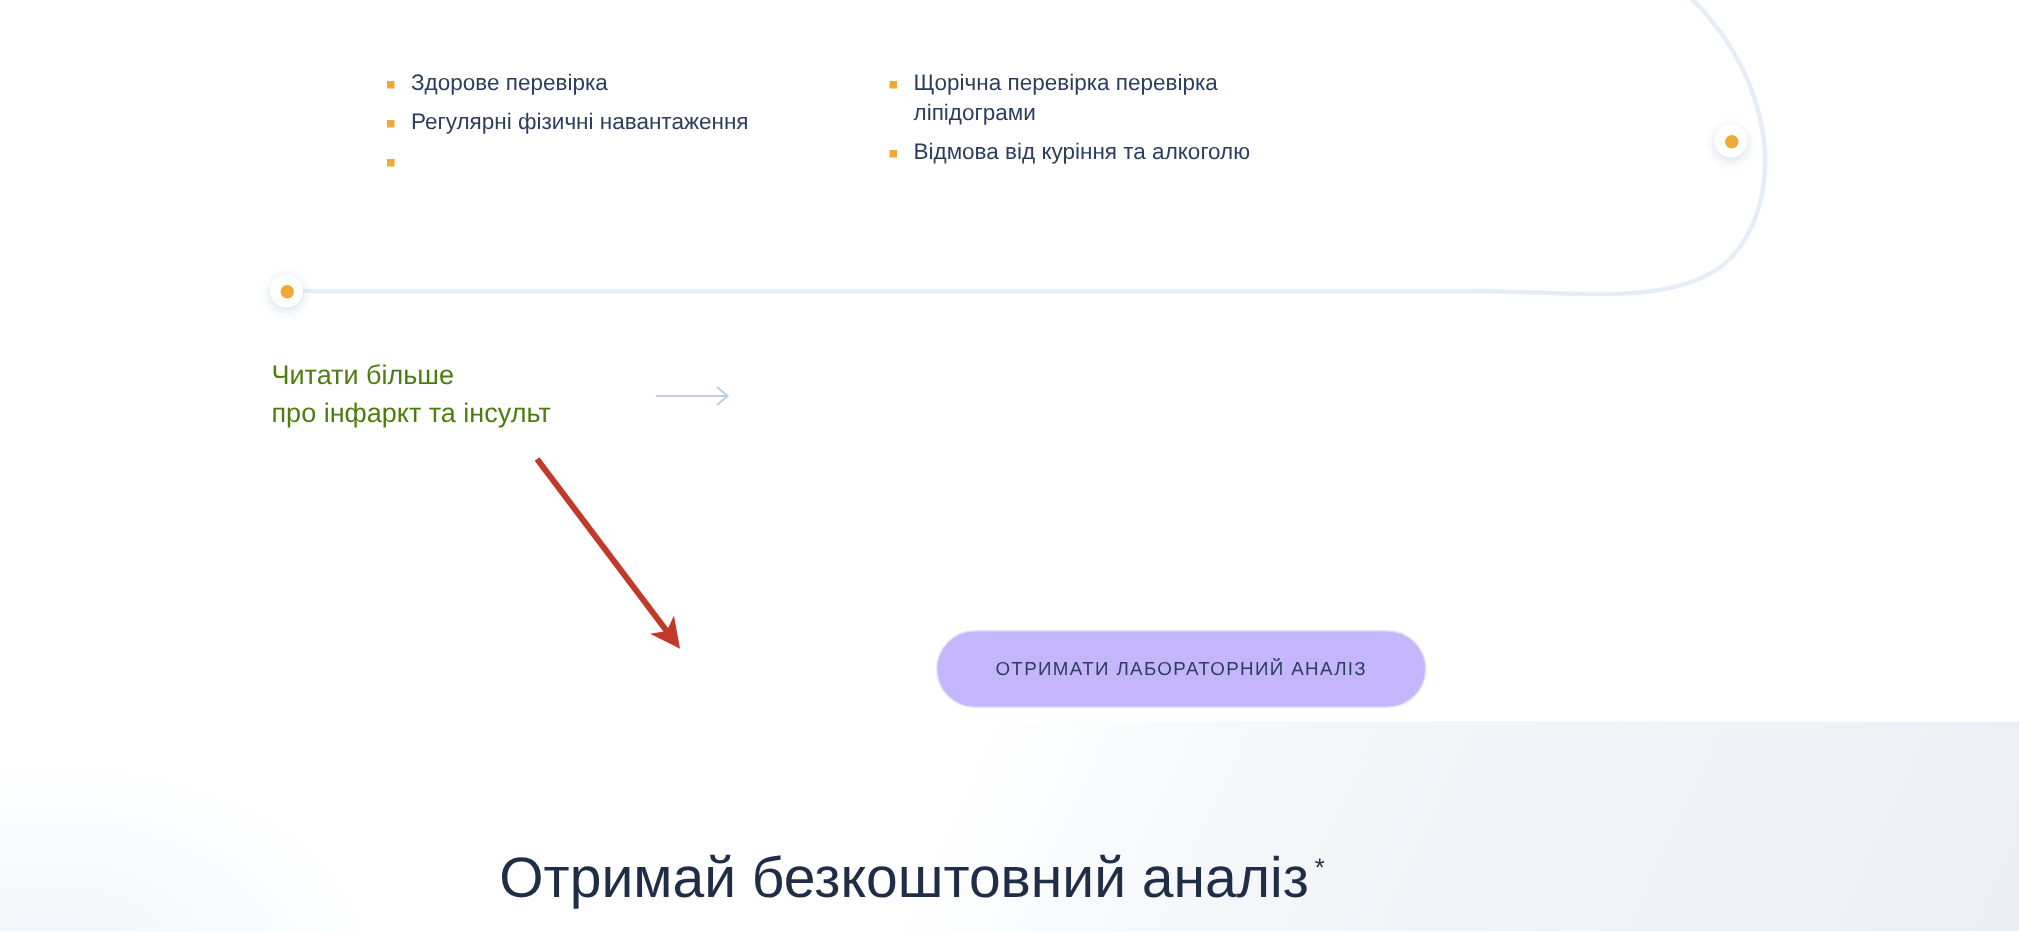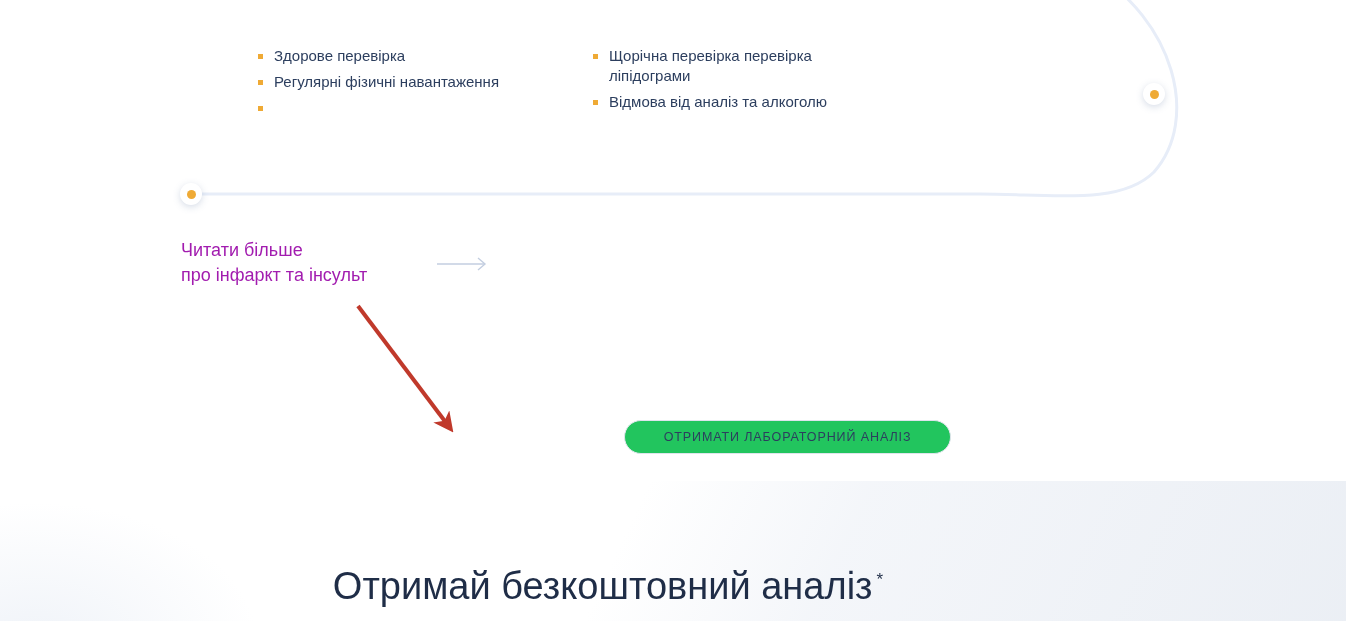--- a/index.html
+++ b/index.html
@@ -109,21 +109,21 @@
     color: #2C3E5E;
   }
 
   
   .read-more {
     position: absolute;
     left: 181px;
     top: 238px;
     font-size: 18px;
     line-height: 25px;
-    color: #a21caf;
+    color: #4d7c0f;
     white-space: pre-line;
     cursor: pointer;
   }
   .read-more-arrow {
     position: absolute;
     left: 437px;
     top: 254px;
     width: 52px;
     height: 20px;
     cursor: pointer;
@@ -143,24 +143,24 @@
     font-family: "Liberation Sans", sans-serif;
     font-size: 12.5px;
     letter-spacing: 0.9px;
     cursor: pointer;
   }
   .cta-secondary {
     position: absolute;
     left: 624px;
     top: 420px;
     width: 327px;
-    height: 34px;
+    height: 52px;
     border: 1px solid #DFE4EC;
     border-radius: 26px;
-    background: #22c55e;
+    background: #c4b5fd;
     color: #2C3E5E;
     font-family: "Liberation Sans", sans-serif;
     font-size: 12.5px;
     letter-spacing: 0.9px;
     cursor: pointer;
   }
 
   
   .headline {
     position: absolute;
@@ -218,21 +218,21 @@
     </div>
   </div>
 
   <div class="list-col col-2">
     <div class="bullet-item">
       <span class="bullet-mark"></span>
       <span class="bullet-text">Щорічна перевірка перевірка ліпідограми</span>
     </div>
     <div class="bullet-item">
       <span class="bullet-mark"></span>
-      <span class="bullet-text">Відмова від аналіз та алкоголю</span>
+      <span class="bullet-text">Відмова від куріння та алкоголю</span>
     </div>
   </div>
 
   <div class="read-more">Читати більше
 про інфаркт та інсульт</div>
 
   <svg class="read-more-arrow" viewBox="0 0 52 20" xmlns="http://www.w3.org/2000/svg">
     <line x1="0" y1="10" x2="48" y2="10" stroke="#C3CEE0" stroke-width="1.4"></line>
     <polyline points="41,4 48,10 41,16" fill="none" stroke="#C3CEE0" stroke-width="1.4"></polyline>
   </svg>

